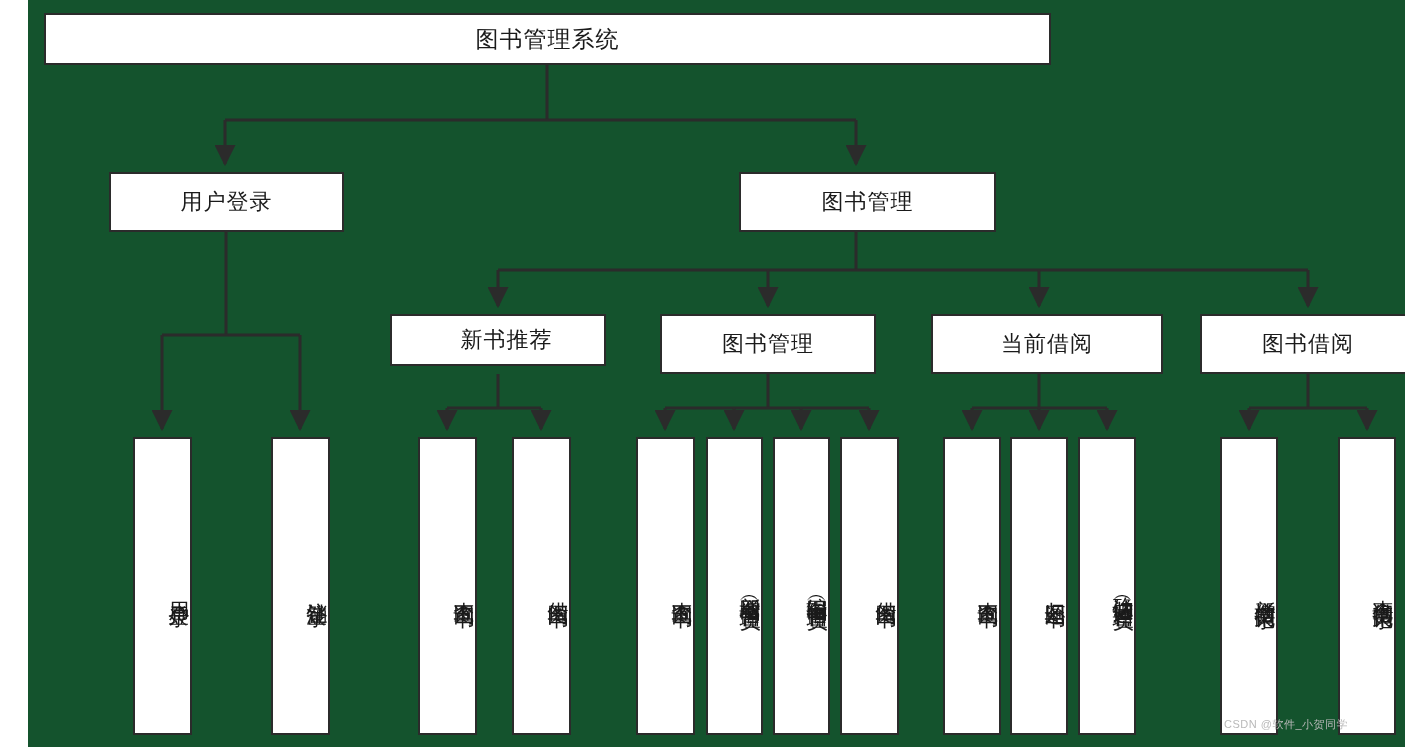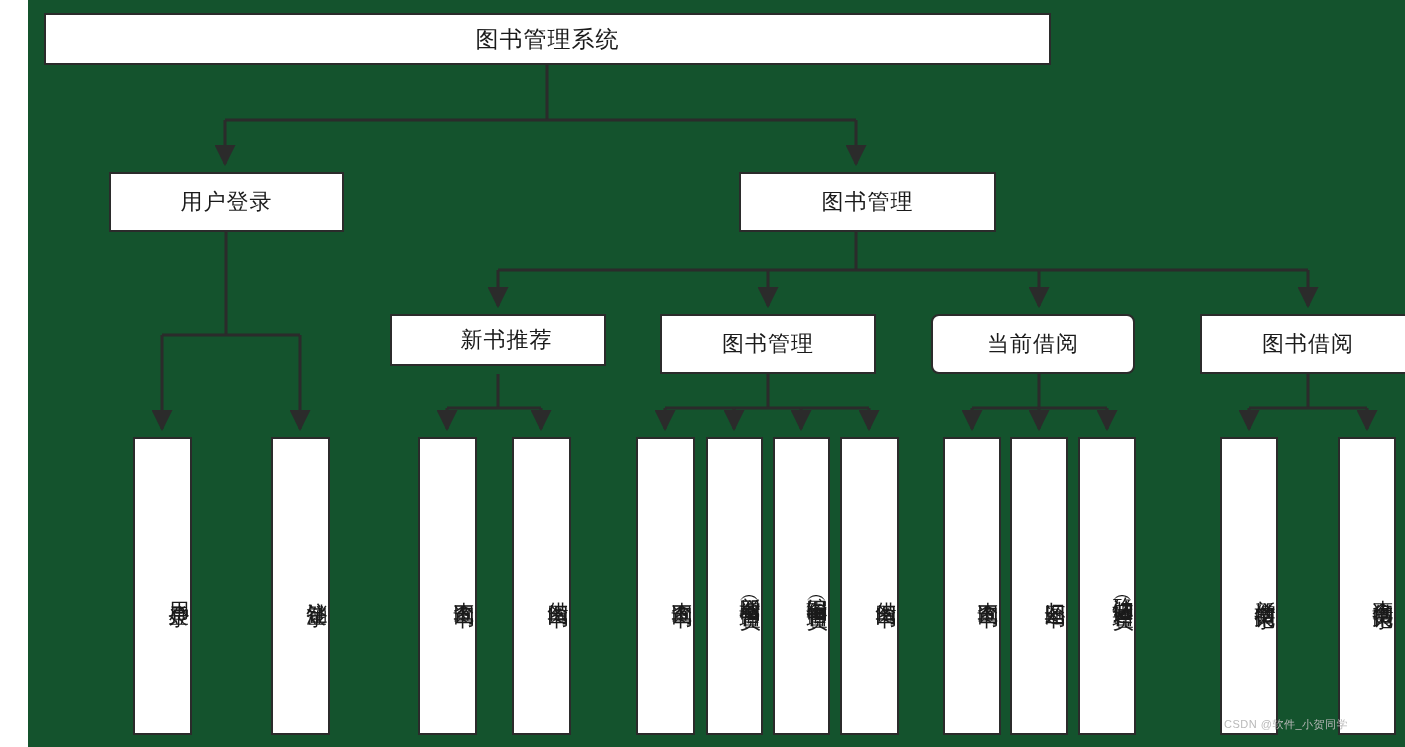--- a/index.html
+++ b/index.html
@@ -121,21 +121,21 @@
     </g>
   </svg>
 
   <div class="node h root" style="left:16px; top:13px; width:1007px; height:52px;">图书管理系统</div>
 
   <div class="node h" style="left:81px; top:172px; width:235px; height:60px;">用户登录</div>
   <div class="node h" style="left:711px; top:172px; width:257px; height:60px;">图书管理</div>
 
   <div class="node h" style="left:362px; top:314px; width:216px; height:52px;padding-left:17px;">新书推荐</div>
   <div class="node h" style="left:632px; top:314px; width:216px; height:60px;">图书管理</div>
-  <div class="node h" style="left:903px; top:314px; width:204px; height:60px;border-radius:8px;">当前借阅</div>
+  <div class="node h" style="left:903px; top:314px; width:232px; height:60px;">当前借阅</div>
   <div class="node h" style="left:1172px; top:314px; width:216px; height:60px;">图书借阅</div>
 
   <div class="node v" style="left:105px; top:437px; width:59px; height:298px;">
     <span>用户登录</span>
   </div>
   <div class="node v" style="left:243px; top:437px; width:59px; height:298px;">
     <span>注销登录</span>
   </div>
   <div class="node v" style="left:390px; top:437px; width:59px; height:298px;">
     <span>查询图书</span>

